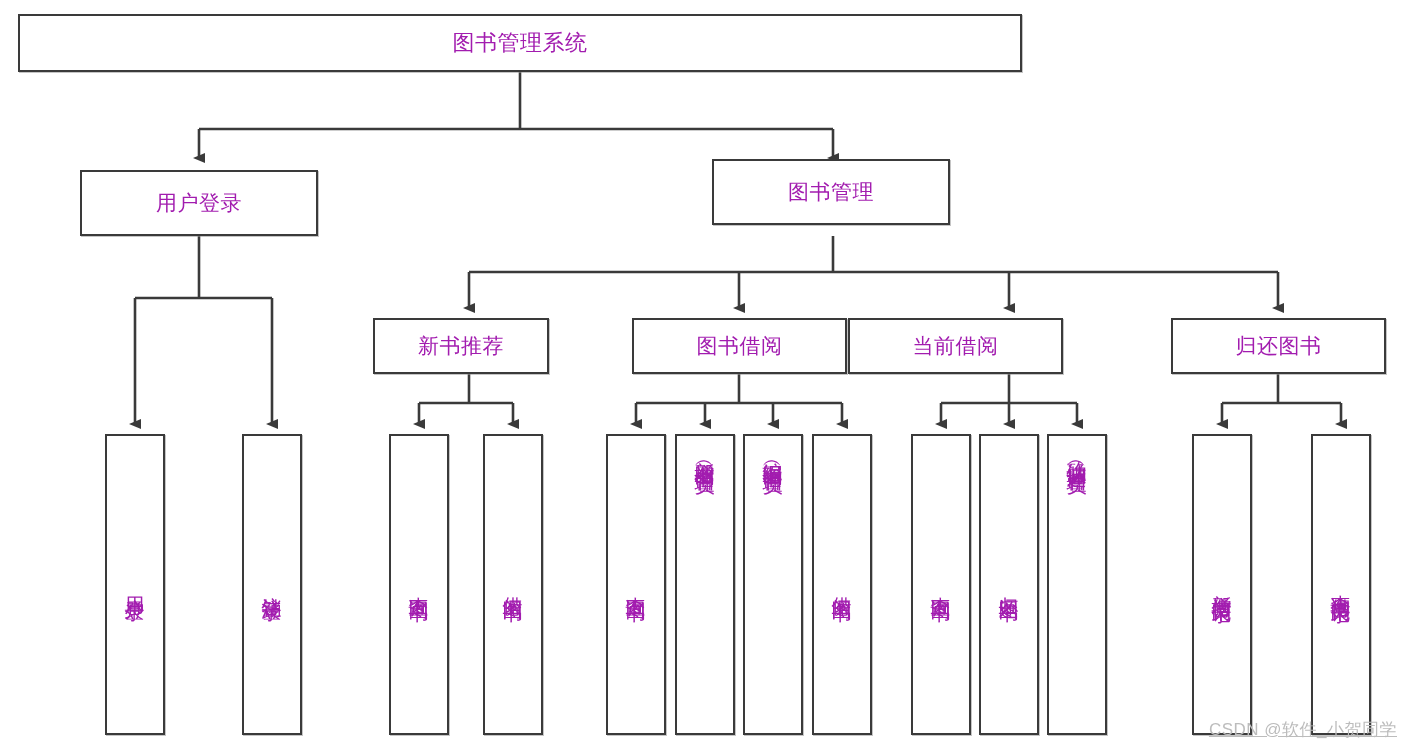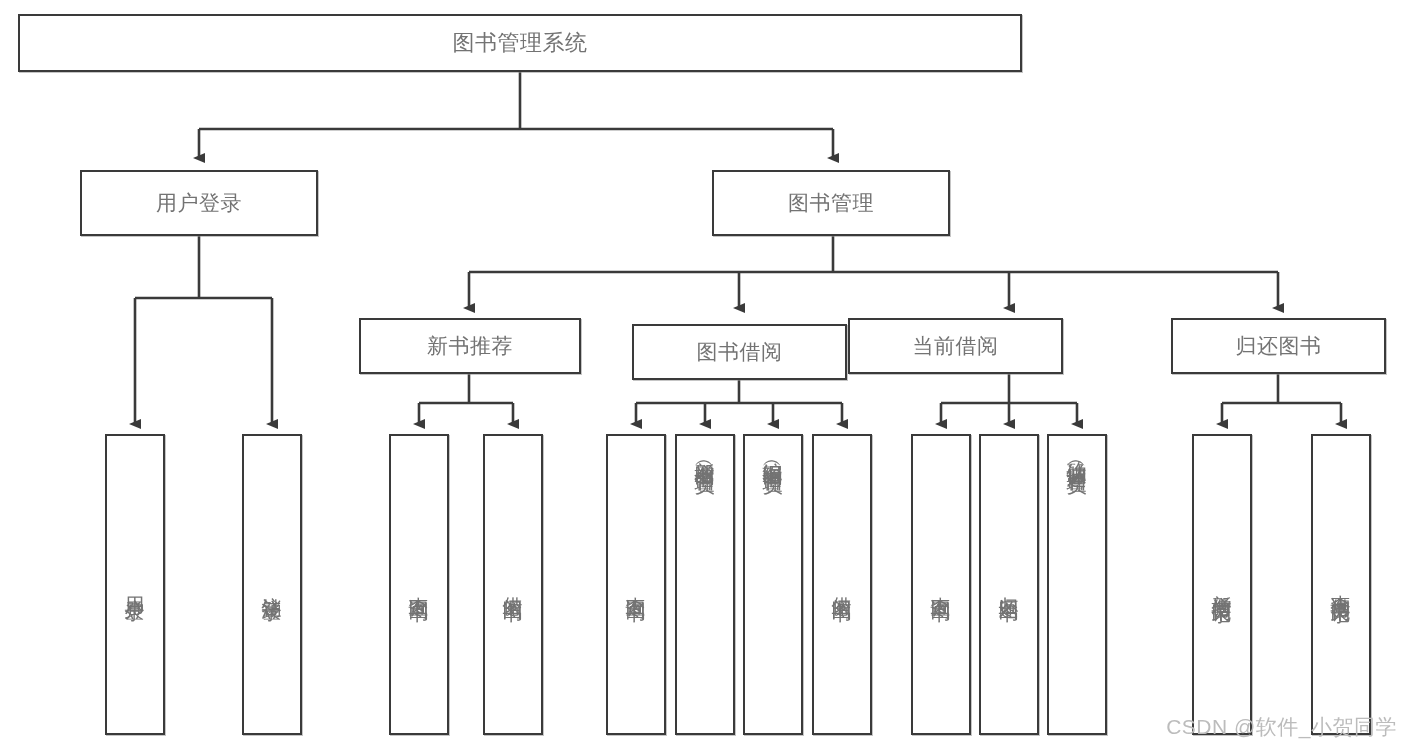--- a/index.html
+++ b/index.html
@@ -28,21 +28,21 @@
     pointer-events: none;
   }
   .node {
     position: absolute;
     box-sizing: border-box;
     border: 2px solid #3a3a3a;
     background: #ffffff;
     display: flex;
     align-items: center;
     justify-content: center;
-    color: #737373;
+    color: #a21caf;
     box-shadow: 1px 1px 0 rgba(150,150,150,0.55);
   }
   .node .lbl {
     display: block;
     line-height: 1.18;
     letter-spacing: 0.5px;
     white-space: pre;
   }
   .node.horiz .lbl {
     font-size: 21px;
@@ -63,24 +63,25 @@
     line-height: 1.0;
   }
   .node.vert.centered {
     align-items: center;
     padding-top: 0;
   }
   .watermark {
     position: absolute;
     right: 8px;
     bottom: 6px;
-    font-size: 21px;
+    font-size: 17px;
     color: #bcbcbc;
     letter-spacing: 0.5px;
     user-select: none;
+    text-decoration: underline;
   }
 </style>
 </head>
 <body>
 
 <div id="canvas">
 
   <svg class="wires" viewBox="0 0 1405 747">
     <defs>
       <marker id="arrow" markerWidth="12" markerHeight="12" refX="5" refY="6" orient="auto" markerUnits="userSpaceOnUse">
@@ -132,28 +133,28 @@
     </g>
   </svg>
 
   <div class="node root horiz" style="left:18px; top:14px; width:1004px; height:58px;">
     <span class="lbl">图书管理系统</span>
   </div>
 
   <div class="node horiz" style="left:80px; top:170px; width:238px; height:66px;">
     <span class="lbl">用户登录</span>
   </div>
-  <div class="node horiz" style="left:712px; top:170px; width:238px; height:66px;">
+  <div class="node horiz" style="left:712px; top:159px; width:238px; height:66px;">
     <span class="lbl">图书管理</span>
   </div>
 
-  <div class="node horiz" style="left:359px; top:318px; width:222px; height:56px;">
+  <div class="node horiz" style="left:373px; top:318px; width:176px; height:56px;">
     <span class="lbl">新书推荐</span>
   </div>
-  <div class="node horiz" style="left:632px; top:318px; width:215px; height:56px;margin-top:6px;">
+  <div class="node horiz" style="left:632px; top:318px; width:215px; height:56px;">
     <span class="lbl">图书借阅</span>
   </div>
   <div class="node horiz" style="left:848px; top:318px; width:215px; height:56px;">
     <span class="lbl">当前借阅</span>
   </div>
   <div class="node horiz" style="left:1171px; top:318px; width:215px; height:56px;">
     <span class="lbl">归还图书</span>
   </div>
 
   <div class="node vert centered" style="left:105px; top:434px; width:60px; height:301px;">

